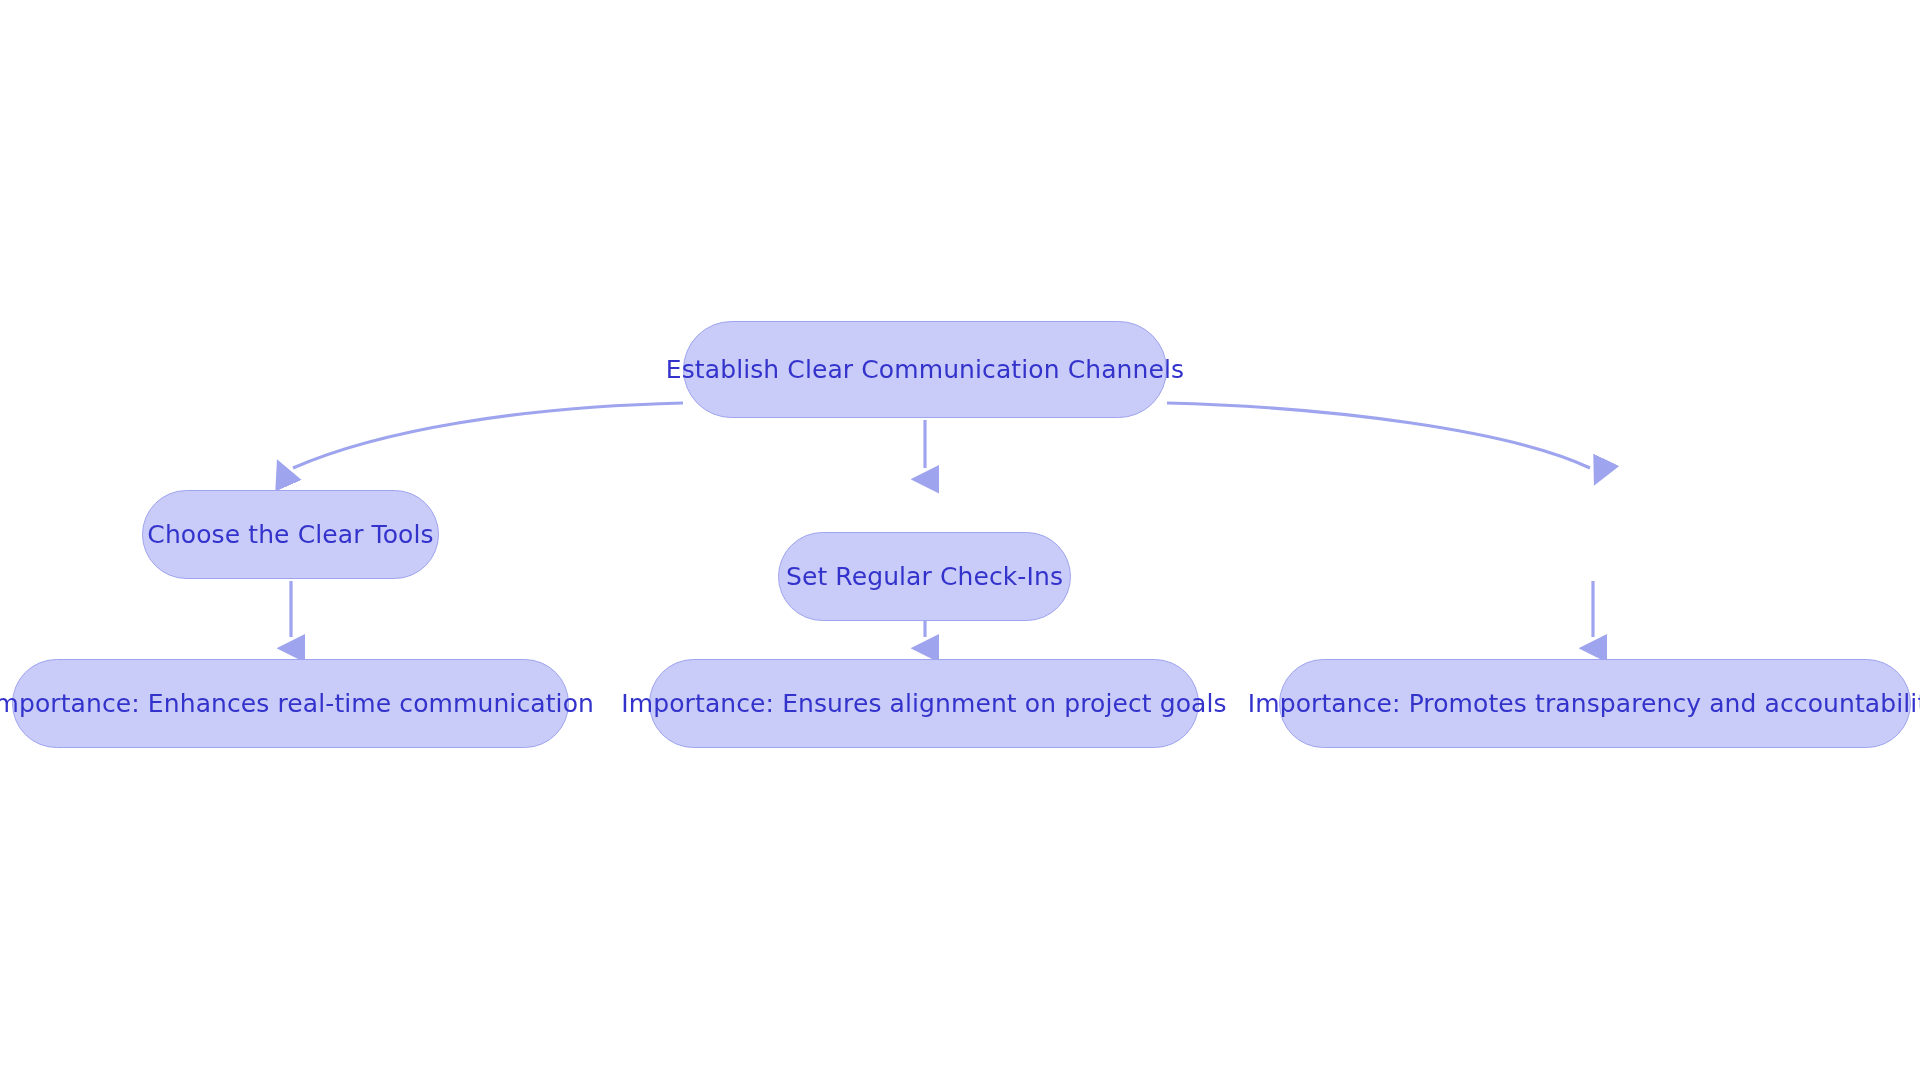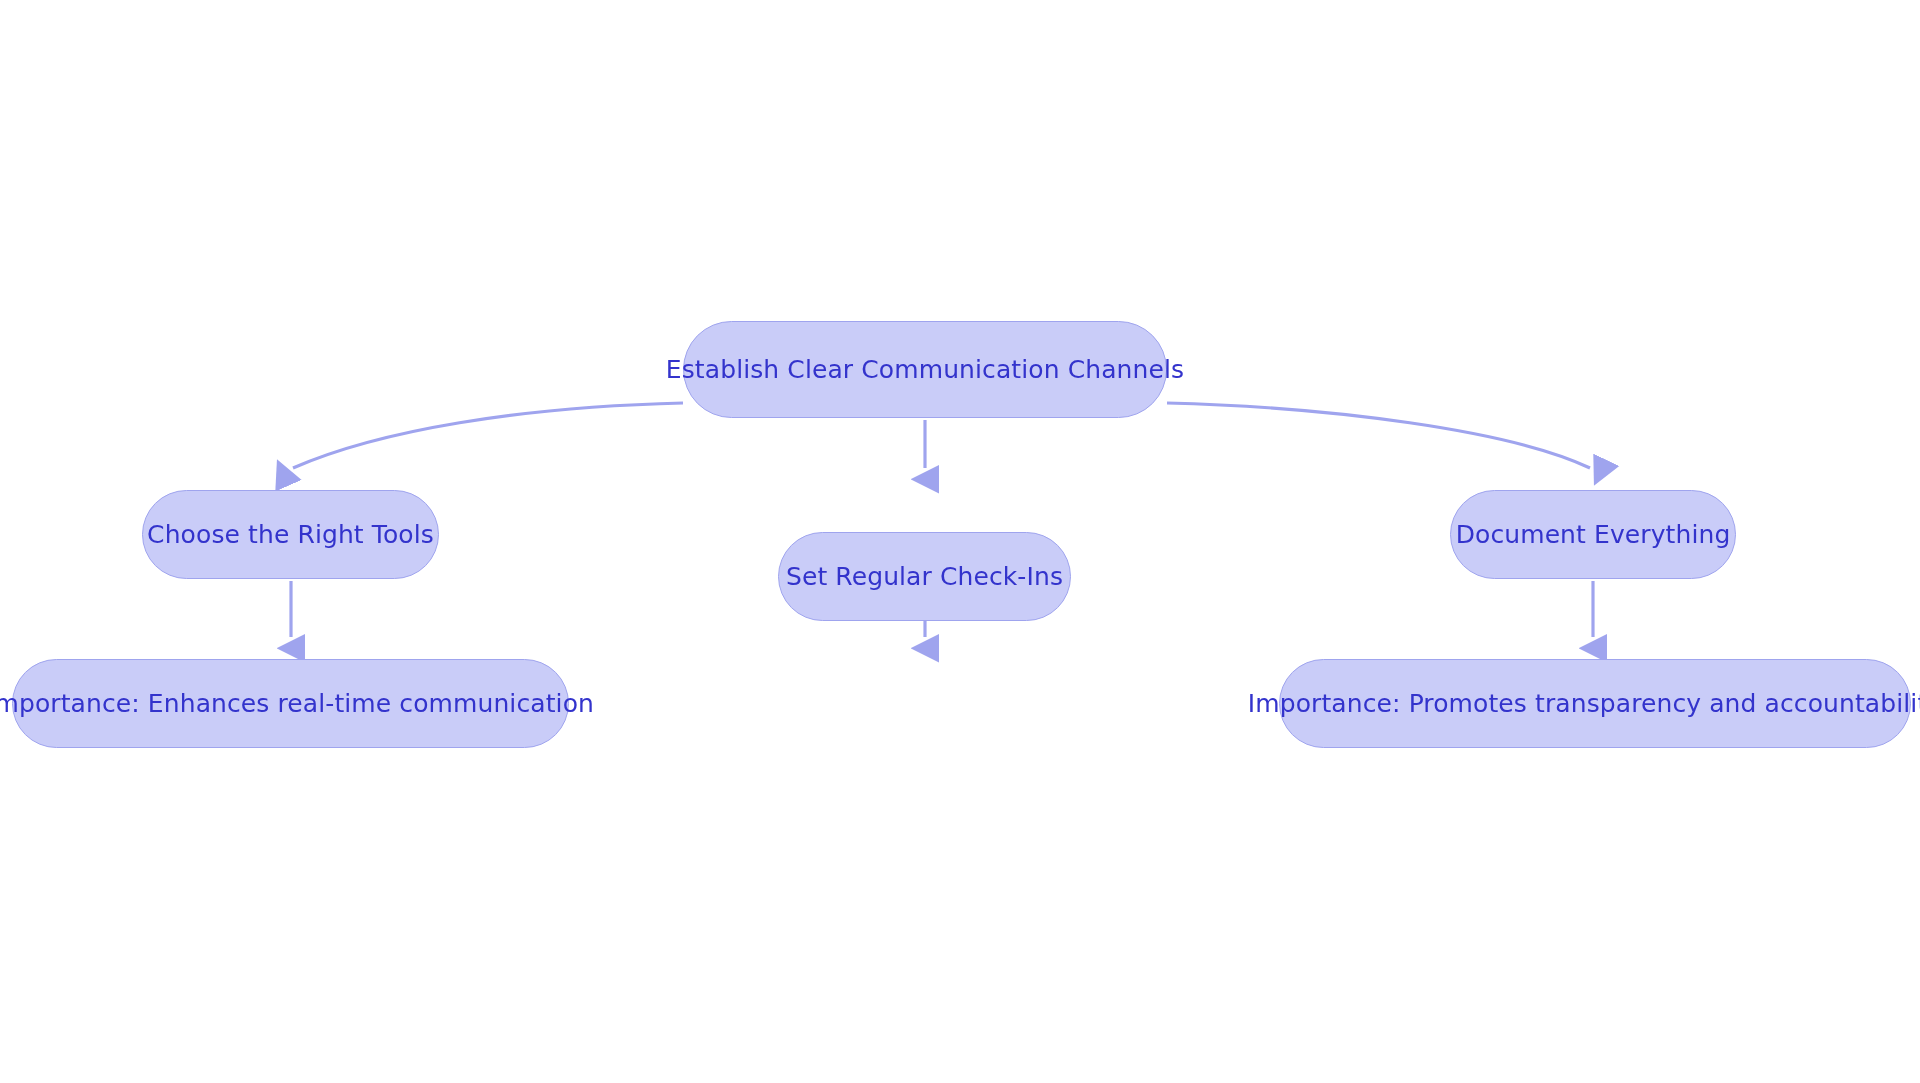--- a/index.html
+++ b/index.html
@@ -125,29 +125,29 @@
     <path d="M 925 581 L 925 637" fill="none" stroke="#9fa4ee" stroke-width="3.2" marker-end="url(#arrowhead)"></path>
 
     <path d="M 1593 581 L 1593 637" fill="none" stroke="#9fa4ee" stroke-width="3.2" marker-end="url(#arrowhead)"></path>
   </svg>
 
   <div class="node n-root">
     <span class="node-label">Establish Clear Communication Channels</span>
   </div>
 
   <div class="node n-tools">
-    <span class="node-label">Choose the Right Tools</span>
+    <span class="node-label">Choose the Clear Tools</span>
   </div>
   <div class="node n-checkins">
     <span class="node-label">Set Regular Check-Ins</span>
   </div>
-  <div class="node n-document">
-    <span class="node-label">Document Everything</span>
-  </div>
 
   <div class="node n-imp-tools">
     <span class="node-label">Importance: Enhances real-time communication</span>
+  </div>
+  <div class="node n-imp-checkins">
+    <span class="node-label">Importance: Ensures alignment on project goals</span>
   </div>
   <div class="node n-imp-document">
     <span class="node-label">Importance: Promotes transparency and accountability</span>
   </div>
 
 </div>
 
 </body></html>

